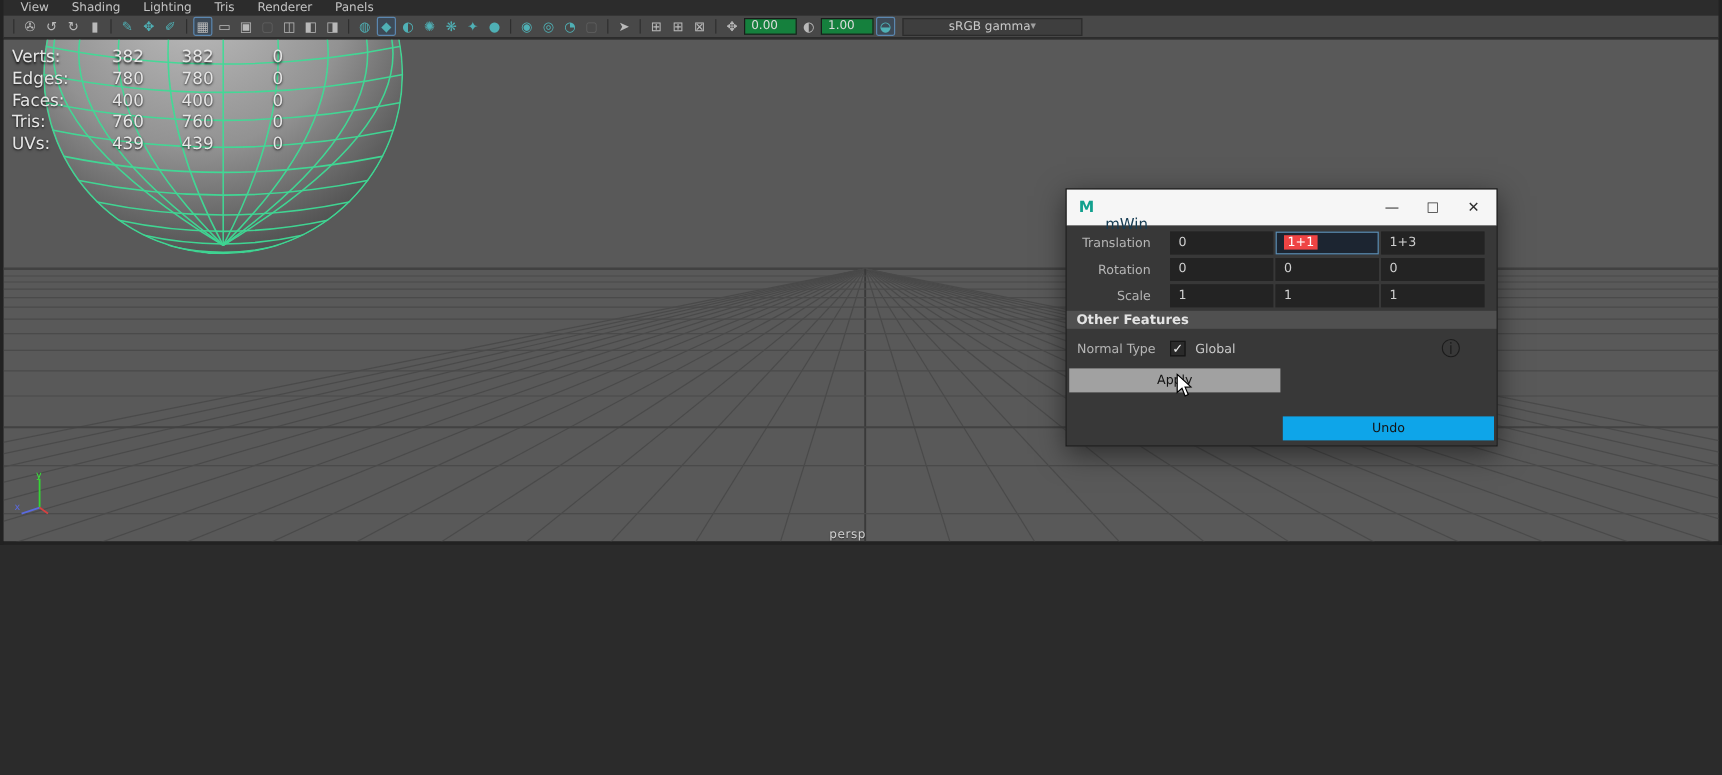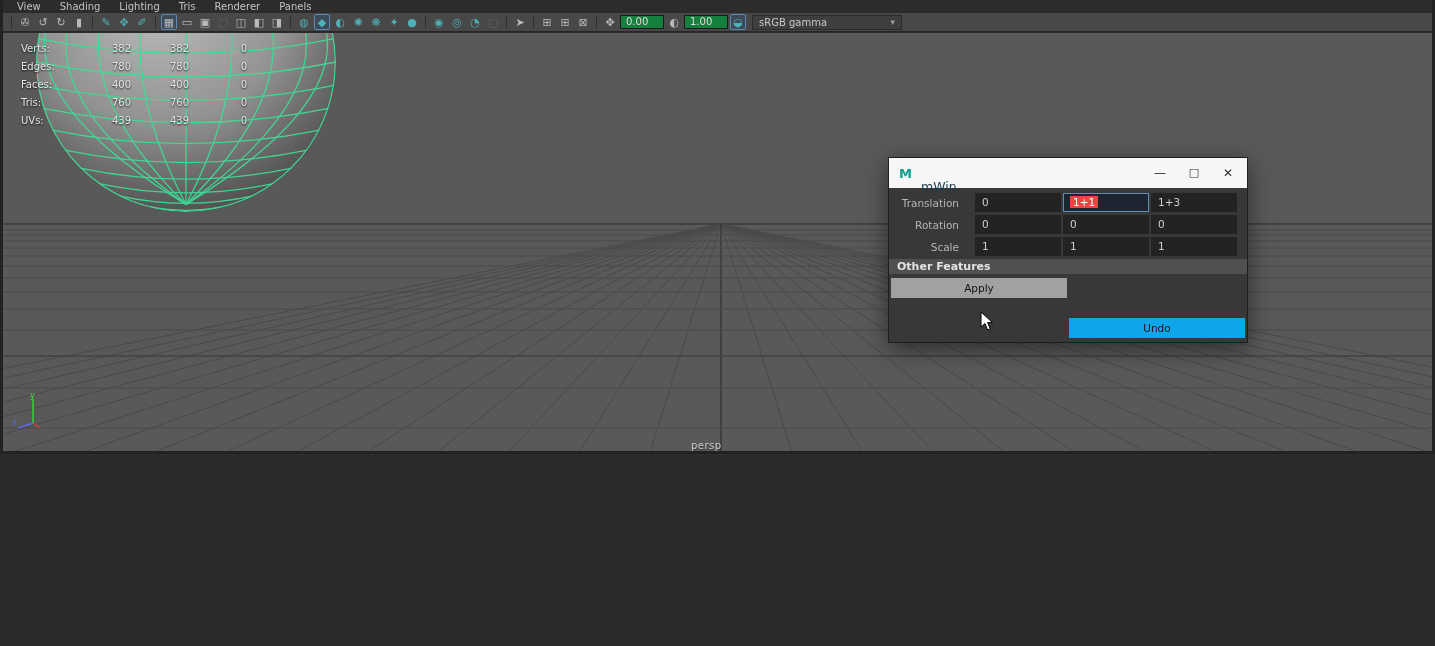--- a/index.html
+++ b/index.html
@@ -20,30 +20,30 @@
                    line-height:16px; color:#b9b9b9; border:1px solid transparent; }
   .toolbar .icon.teal { color:#4fb0b5; }
   .toolbar .icon.dim  { color:#616161; }
   .toolbar .icon.active { border:1px solid #5b87b0; background:#3d4a57; border-radius:2px; }
   .toolbar .sep { width:1px; height:12px; background:#2e2e2e; margin:0 3px; }
   .toolbar .tfield { background:#15803d; border:1px solid #1b1b1b; color:#dcdcdc;
                      font-size:10px; height:14px; line-height:12px; padding:0 5px;
                      min-width:44px; }
   .toolbar .dd { width:150px; height:15px; background:#3e3e3e; border:1px solid #2b2b2b;
                  color:#c9c9c9; font-size:10px; display:flex; align-items:center;
-                 justify-content:space-between; padding:0 6px; margin-left:4px; }
+                 justify-content:center; padding:0 6px; margin-left:4px; }
   .toolbar .dd .arrow { color:#9f9f9f; font-size:9px; }
 
   
   .viewport { position:absolute; left:0; top:33px; right:0; bottom:0; background:#595959; overflow:hidden; }
   .viewport svg.gridsvg { position:absolute; left:0; top:0; }
   .spherewrap { position:absolute; left:0; top:0; }
 
   
-  .hud { position:absolute; left:18px; top:6px; font-size:10px; color:#e6e6e6;
+  .hud { position:absolute; left:7px; top:6px; font-size:14px; color:#e6e6e6;
          text-shadow:0 1px 2px rgba(0,0,0,.85); }
   .hud .hrow { display:flex; height:18px; align-items:center; }
   .hud .hlabel { width:52px; }
   .hud .hval { width:58px; text-align:right; }
 
   .persp { position:absolute; left:688px; bottom:0; font-size:10px; color:#d0d0d0;
            letter-spacing:.5px; text-shadow:0 1px 1px rgba(0,0,0,.5); }
   .axisgizmo { position:absolute; left:8px; bottom:16px; }
 
   
@@ -297,20 +297,26 @@
         <span class="dfield">0</span>
         <span class="dfield">0</span>
       </div>
       <div class="drow">
         <span class="dlabel">Scale</span>
         <span class="dfield">1</span>
         <span class="dfield">1</span>
         <span class="dfield">1</span>
       </div>
       <div class="sechead">Other Features</div>
+      <div class="ntrow">
+        <span class="ntlabel">Normal Type</span>
+        <span class="checkbox">✓</span>
+        <span class="ntopt">Global</span>
+        <span class="infoicon">ⓘ</span>
+      </div>
       <div class="btnrow">
         <div class="dbtn apply">Apply</div>
         <div class="dbtn undo">Undo</div>
       </div>
     </div>
   </div>
 
   <svg class="cursor" width="18" height="22">
     <path d="M2,1 L2,16 L6,12.6 L8.6,19 L11.2,17.8 L8.6,11.6 L13.4,11.4 Z" fill="#ffffff" stroke="#000000" stroke-width="1"></path>
   </svg>

